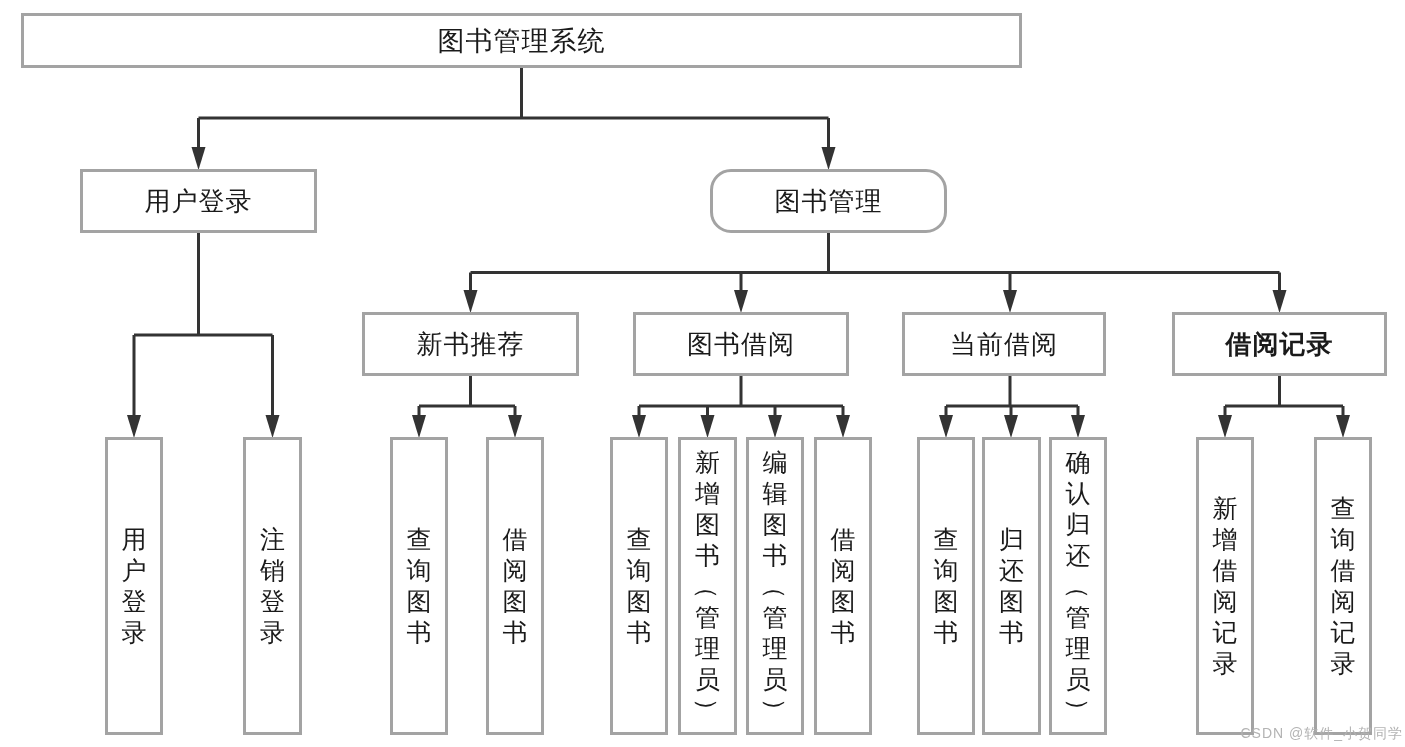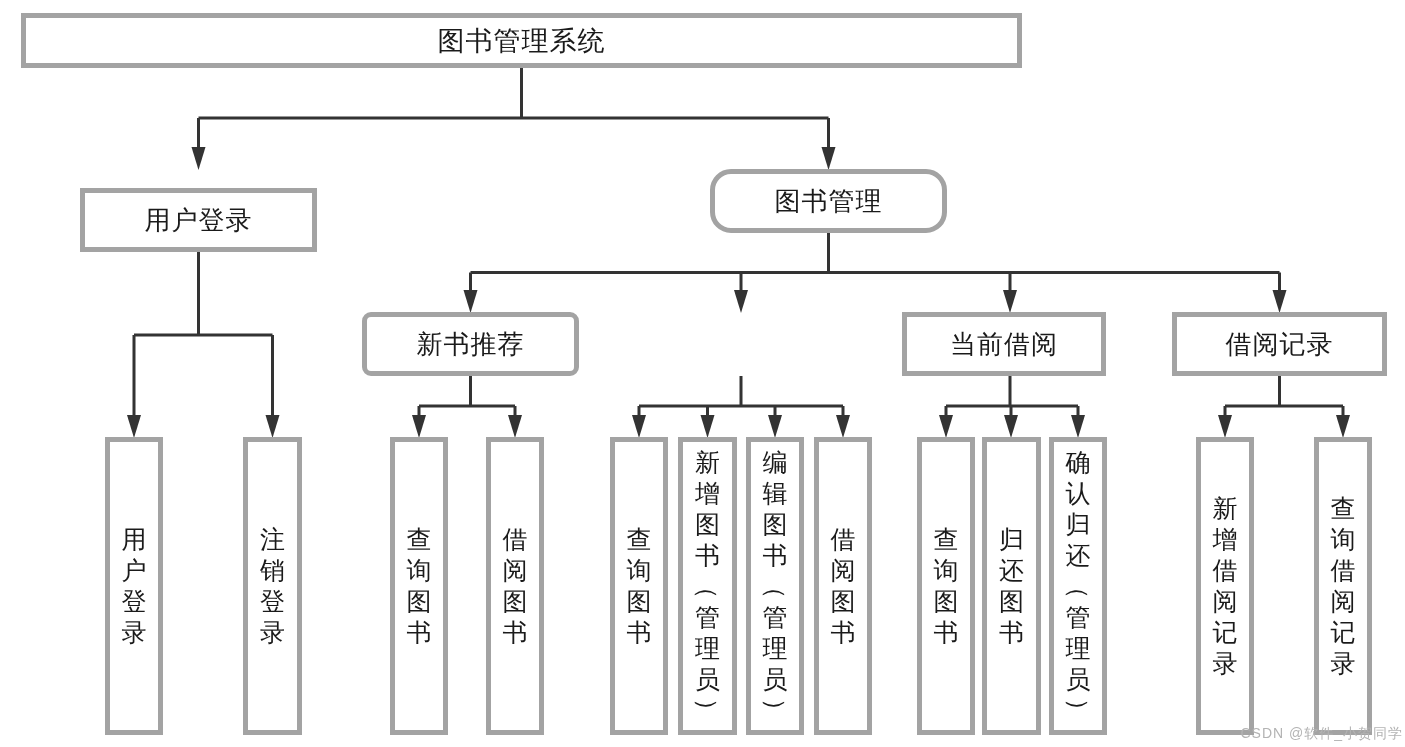--- a/index.html
+++ b/index.html
@@ -3,21 +3,21 @@
 <meta charset="utf-8">
 <style>
   html,body { margin:0; padding:0; background:#ffffff; }
   .canvas {
     position:relative; width:1405px; height:747px; background:#ffffff;
     font-family:"Liberation Sans","DejaVu Sans",sans-serif; overflow:hidden;
   }
   .connector-layer { position:absolute; left:0; top:0; width:1405px; height:747px; }
   .node {
     position:absolute; box-sizing:border-box; background:#ffffff;
-    border:5px solid #a3a3a3; color:#1a1a1a;
+    border:3px solid #a3a3a3; color:#1a1a1a;
     display:flex; align-items:center; justify-content:center;
   }
   .h-node { font-size:26px; letter-spacing:1px; white-space:nowrap; }
   .root-node { font-size:27px; }
   .leaf { top:437px; height:298px; }
   .vlabel { display:flex; flex-direction:column; align-items:center; font-size:25px; }
   .vlabel span { display:block; height:31px; line-height:31px; text-align:center; }
   .vlabel span.rot { transform:rotate(90deg); }
   .watermark {
     position:absolute; right:2px; bottom:4px;
@@ -69,34 +69,37 @@
       <polygon points="1071,415 1085,415 1078,438"></polygon>
       <polygon points="1218,415 1232,415 1225,438"></polygon>
       <polygon points="1336,415 1350,415 1343,438"></polygon>
     </g>
   </svg>
 
   <div class="node h-node root-node" style="left:21px; top:13px; width:1001px; height:55px;">
     <span>图书管理系统</span>
   </div>
 
-  <div class="node h-node" style="left:80px; top:169px; width:237px; height:64px;margin-top:19px;">
+  <div class="node h-node" style="left:80px; top:169px; width:237px; height:64px;">
     <span>用户登录</span>
   </div>
   <div class="node h-node" style="left:710px; top:169px; width:237px; height:64px;border-radius:21px;">
     <span>图书管理</span>
   </div>
 
-  <div class="node h-node" style="left:362px; top:312px; width:217px; height:64px;border-radius:9px;">
+  <div class="node h-node" style="left:362px; top:312px; width:217px; height:64px;">
     <span>新书推荐</span>
+  </div>
+  <div class="node h-node" style="left:633px; top:312px; width:216px; height:64px;">
+    <span>图书借阅</span>
   </div>
   <div class="node h-node" style="left:902px; top:312px; width:204px; height:64px;text-align:center;">
     <span>当前借阅</span>
   </div>
-  <div class="node h-node" style="left:1172px; top:312px; width:215px; height:64px;">
+  <div class="node h-node" style="left:1172px; top:312px; width:215px; height:64px;font-weight:bold;">
     <span>借阅记录</span>
   </div>
 
   <div class="node leaf" style="left:105px; width:58px;">
     <div class="vlabel">
         <span>用</span>
         <span>户</span>
         <span>登</span>
         <span>录</span>
       </div>

